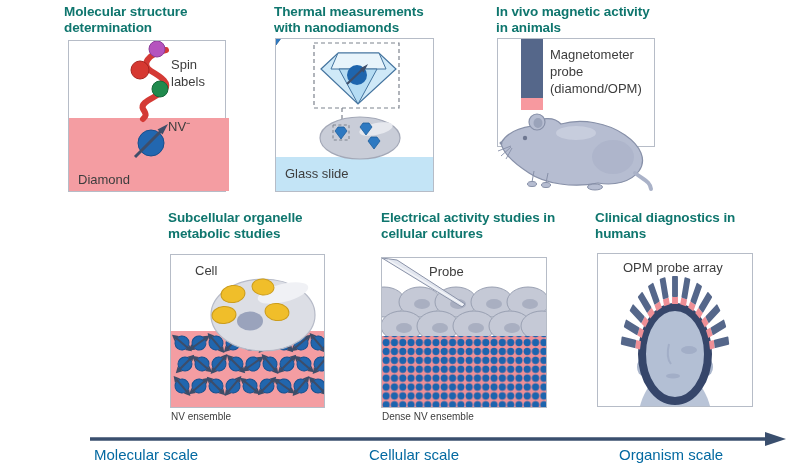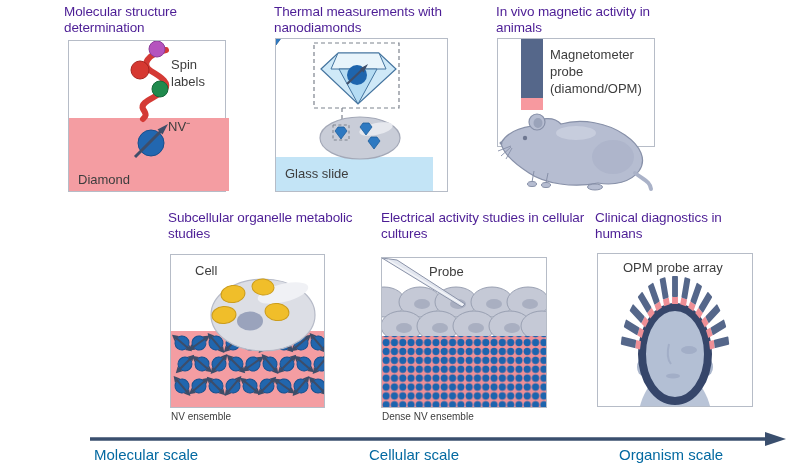--- a/index.html
+++ b/index.html
@@ -1,19 +1,19 @@
 <!DOCTYPE html>
 <html><head>
 <meta charset="utf-8">
 <style>
   html,body{margin:0;padding:0;background:#fff;}
   .fig{position:relative;width:800px;height:467px;background:#ffffff;overflow:hidden;
        font-family:"Liberation Sans",sans-serif;}
-  .ptitle{position:absolute;font-weight:normal;font-size:13.5px;line-height:1.22;
-          color:#4c1d95;letter-spacing:-0.1px;}
+  .ptitle{position:absolute;font-weight:bold;font-size:13.5px;line-height:1.22;
+          color:#0f766e;letter-spacing:-0.1px;}
   .pbox{position:absolute;background:#fff;border:1px solid #b6bcc7;box-sizing:border-box;}
   .pbox svg{position:absolute;left:0;top:0;}
   .lbl{position:absolute;font-size:13px;line-height:1.3;color:#3d3d3d;}
   .cap{position:absolute;font-size:10px;color:#3d3d3d;}
   .axis-label{position:absolute;font-size:15px;color:#0369a1;}
 </style>
 </head>
 <body>
 
 <div class="fig">
@@ -35,21 +35,21 @@
         <circle cx="82" cy="102" r="13" fill="#2267b0" stroke="#174f8d" stroke-width="1"></circle>
         <line x1="66" y1="116" x2="95" y2="87" stroke="#3e4e6a" stroke-width="3"></line>
         <polygon points="99,83 93.5,93.5 88.5,88.5" fill="#3e4e6a"></polygon>
       </g>
     </svg>
     <div class="lbl" style="left:102px;top:16px;width:48px">Spin labels</div>
     <div class="lbl" style="left:99px;top:78px">NV⁻</div>
     <div class="lbl" style="left:9px;top:131px">Diamond</div>
   </div>
 
-  <div class="pbox" style="left:275px;top:38px;width:173px;height:154px">
+  <div class="pbox" style="left:275px;top:38px;width:159px;height:154px">
     <svg width="157" height="152" viewBox="0 0 157 152">
       <rect x="0" y="118" width="157" height="34" fill="#c3e4f6"></rect>
       <rect x="38" y="4" width="85" height="65" fill="none" stroke="#7d838e" stroke-width="1.2" stroke-dasharray="4 3"></rect>
       <line x1="66" y1="69" x2="66" y2="87" stroke="#7d838e" stroke-width="1.2" stroke-dasharray="4 3"></line>
       <g>
         <polygon points="45,30 62,14 103,14 120,30 82,65" fill="#cfe9f8" stroke="#44749f" stroke-width="1.2"></polygon>
         <polygon points="62,14 103,14 110,30 55,30" fill="#e8f4fb" stroke="#44749f" stroke-width="1"></polygon>
         <polygon points="63,30 101,30 82,65" fill="#b5dcf3" stroke="#44749f" stroke-width="1"></polygon>
         <circle cx="81" cy="36" r="10" fill="#1e65ad"></circle>
         <line x1="71" y1="45" x2="89" y2="28" stroke="#3e4e6a" stroke-width="2.2"></line>

